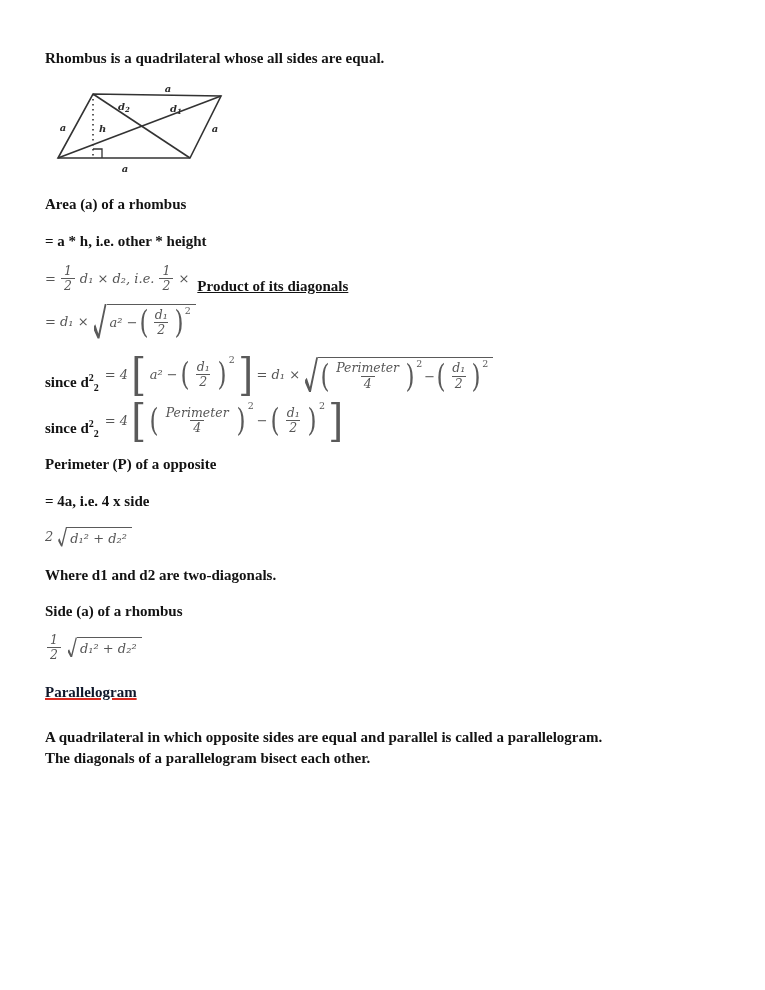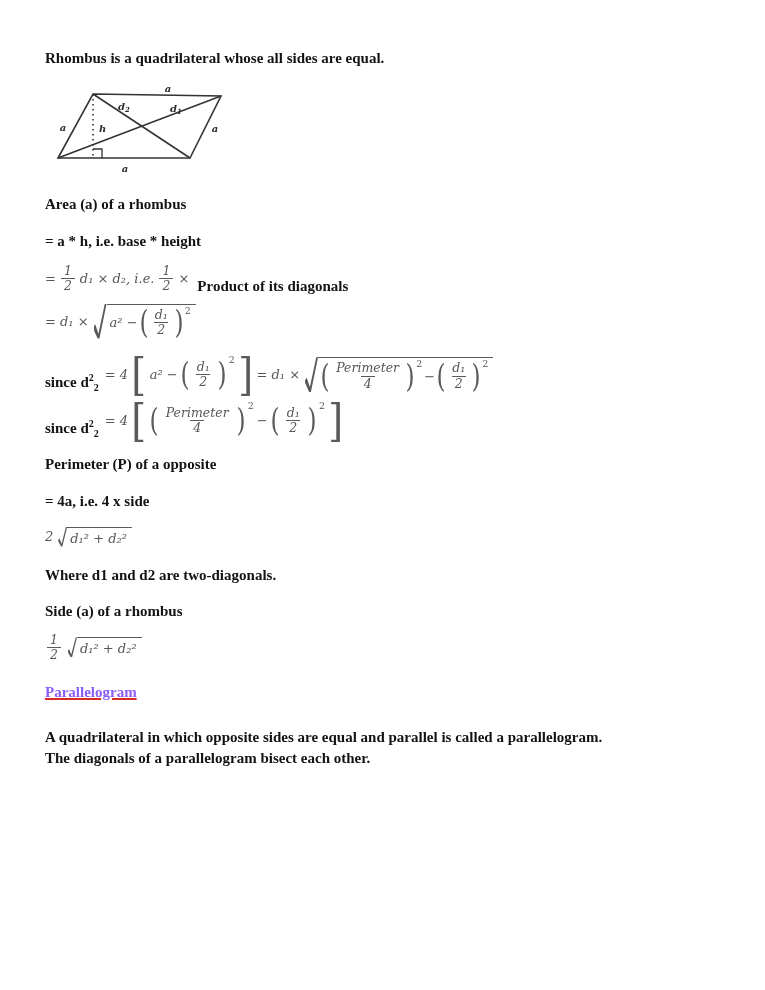--- a/index.html
+++ b/index.html
@@ -40,21 +40,21 @@
   .m-where   { margin-top: 18px; }
   .m-side    { margin-top: 15px; }
   .m-f6      { margin-top: 11px; }
   .m-pgram   { margin-top: 20px; }
   .m-pdef    { margin-top: 24px; }
   .m-parea   { margin-top: 11px; }
 
   .pdef { max-width: 680px; }
 
   .red-heading {
-    color: #8b5cf6;
+    color: #0f172a;
     text-decoration: underline;
     text-decoration-color: #d92a21;
     text-decoration-thickness: 1.5px;
   }
 
   
   .formula {
     display: inline-flex;
     align-items: center;
     gap: 3px;
@@ -113,21 +113,21 @@
   .rad-sm { width: 9px; }
   .radicand {
     border-top: 1.4px solid #5a5a5a;
     display: inline-flex;
     align-items: center;
     padding: 3px 5px 1px 3px;
     gap: 2px;
   }
 
   .formula-row { display: flex; align-items: flex-end; }
-  .product-label { margin-left: 8px; margin-bottom: -3px; }
+  .product-label { margin-left: 8px; margin-bottom: -3px; text-decoration: underline; }
 
   .since-row { display: flex; align-items: flex-end; gap: 6px; }
   .since-label { white-space: nowrap; }
   .since-label .lbl-sup { vertical-align: super; font-size: 10px; line-height: 0; }
   .since-label .lbl-sub { vertical-align: sub;   font-size: 10px; line-height: 0; }
 
   
   .diagram { margin-left: 7px; width: 180px; }
   .diagram svg { display: block; }
   .dlabel {
@@ -162,21 +162,21 @@
         <text class="dlabel" x="73" y="89" text-anchor="middle">a</text>
         <text class="dlabel" x="66" y="27"><tspan>d</tspan><tspan class="dlabel-sub" dy="2">2</tspan></text>
         <text class="dlabel" x="118" y="29"><tspan>d</tspan><tspan class="dlabel-sub" dy="2">1</tspan></text>
         <text class="dlabel" x="47" y="49">h</text>
       </svg>
     </div>
 
 
     <p class="h m-area">Area (a) of a rhombus</p>
 
-    <p class="h m-baseh">= a * h, i.e. base * height</p>
+    <p class="h m-baseh">= a * h, i.e. other * height</p>
 
     <div class="formula-row m-f1">
       <span class="formula">
         <span>=</span>
         <span class="frac">
             <span class="num">1</span>
             <span class="den">2</span>
           </span>
         <span>d₁ × d₂, i.e.</span>
         <span class="frac">

